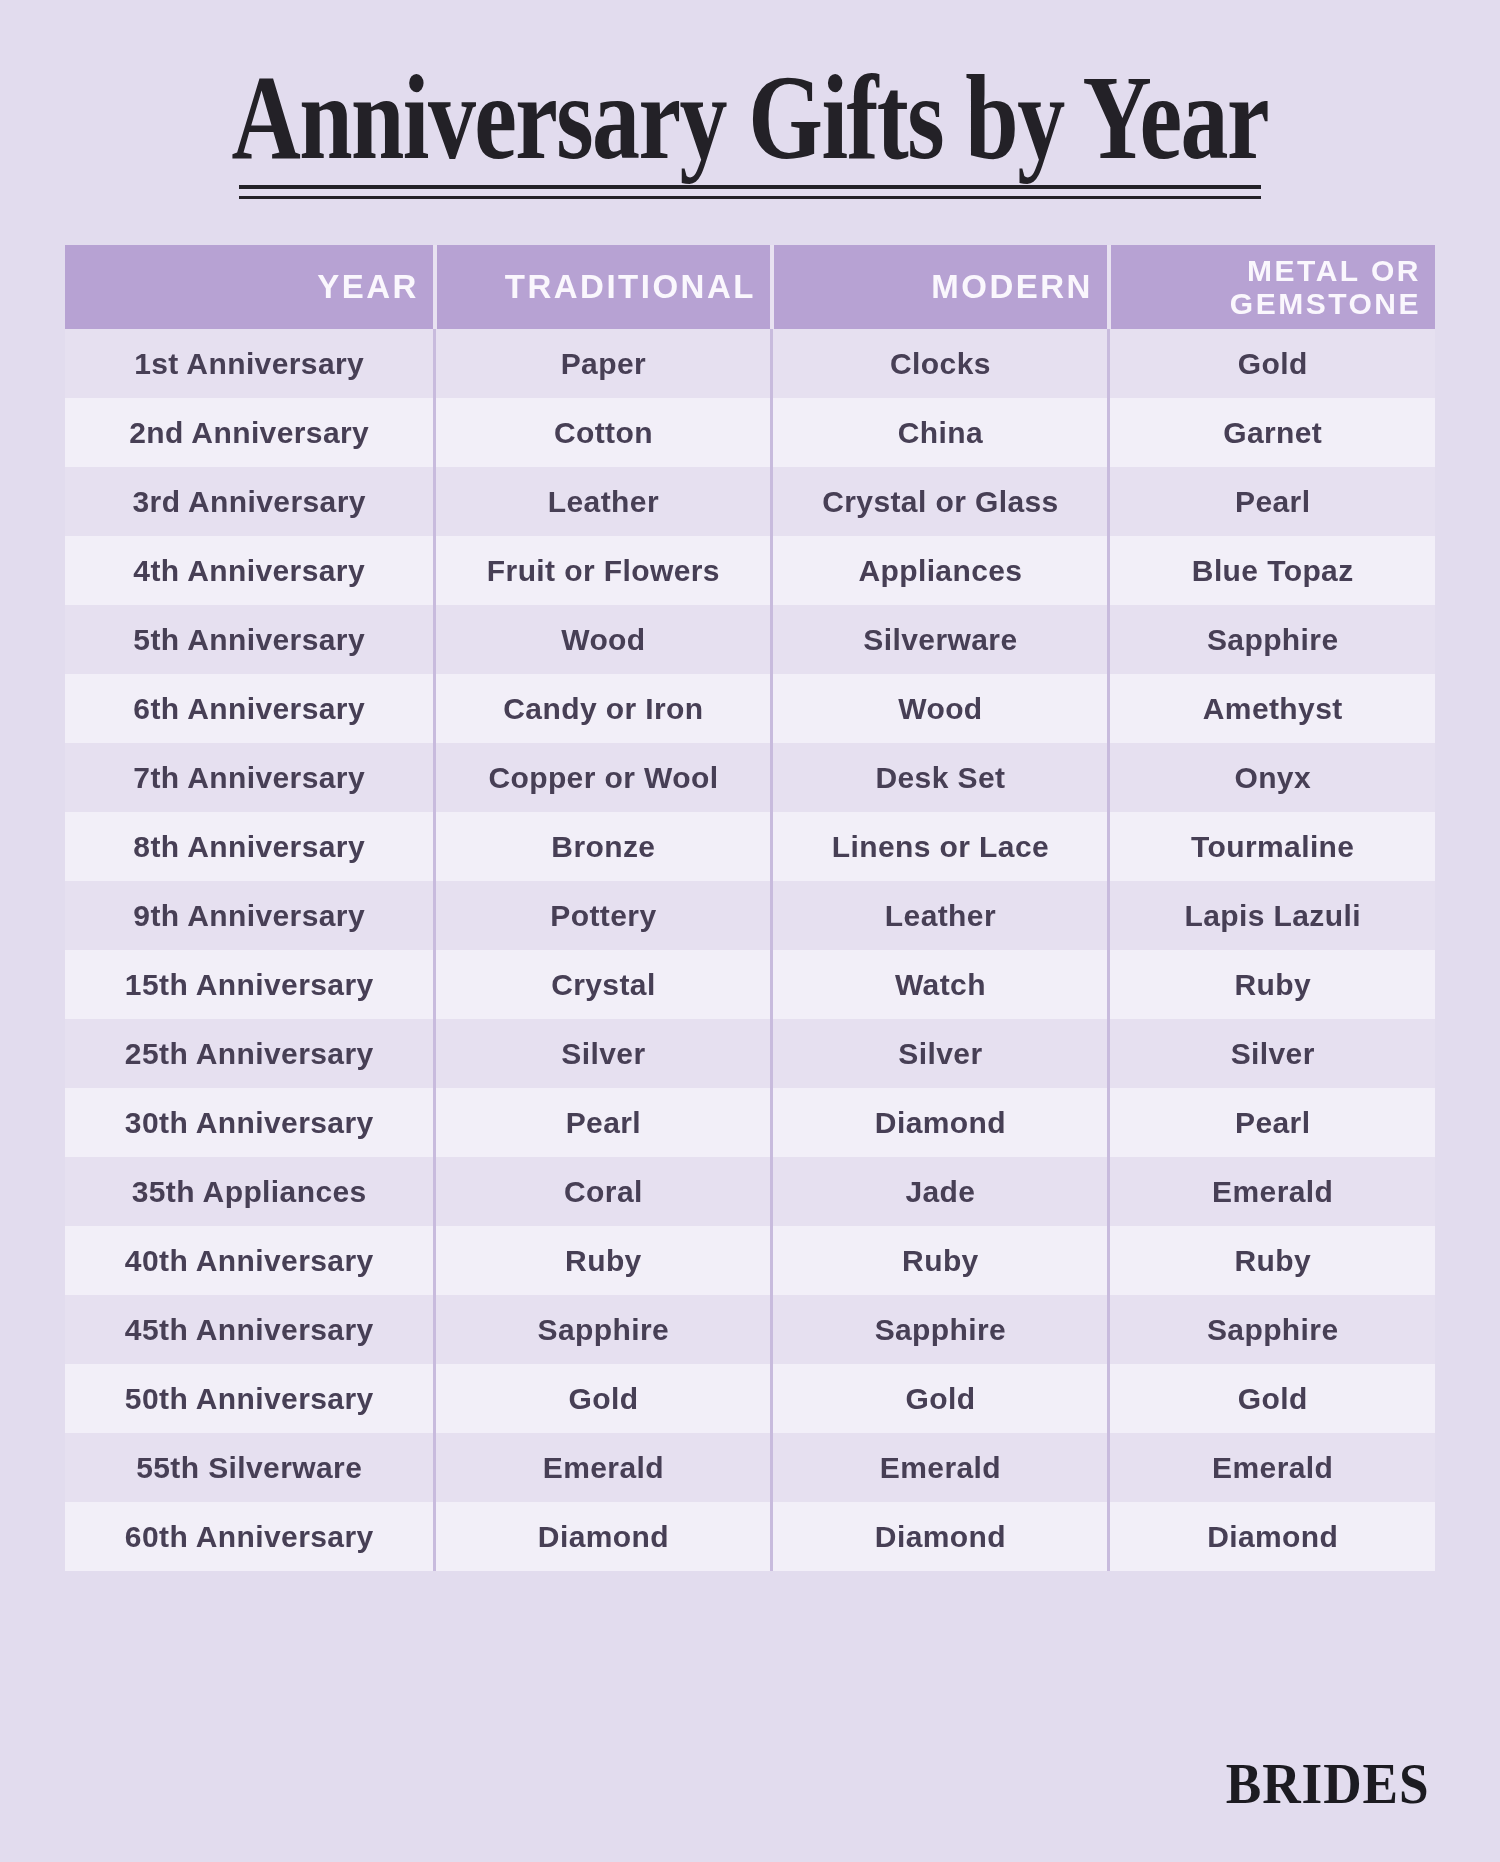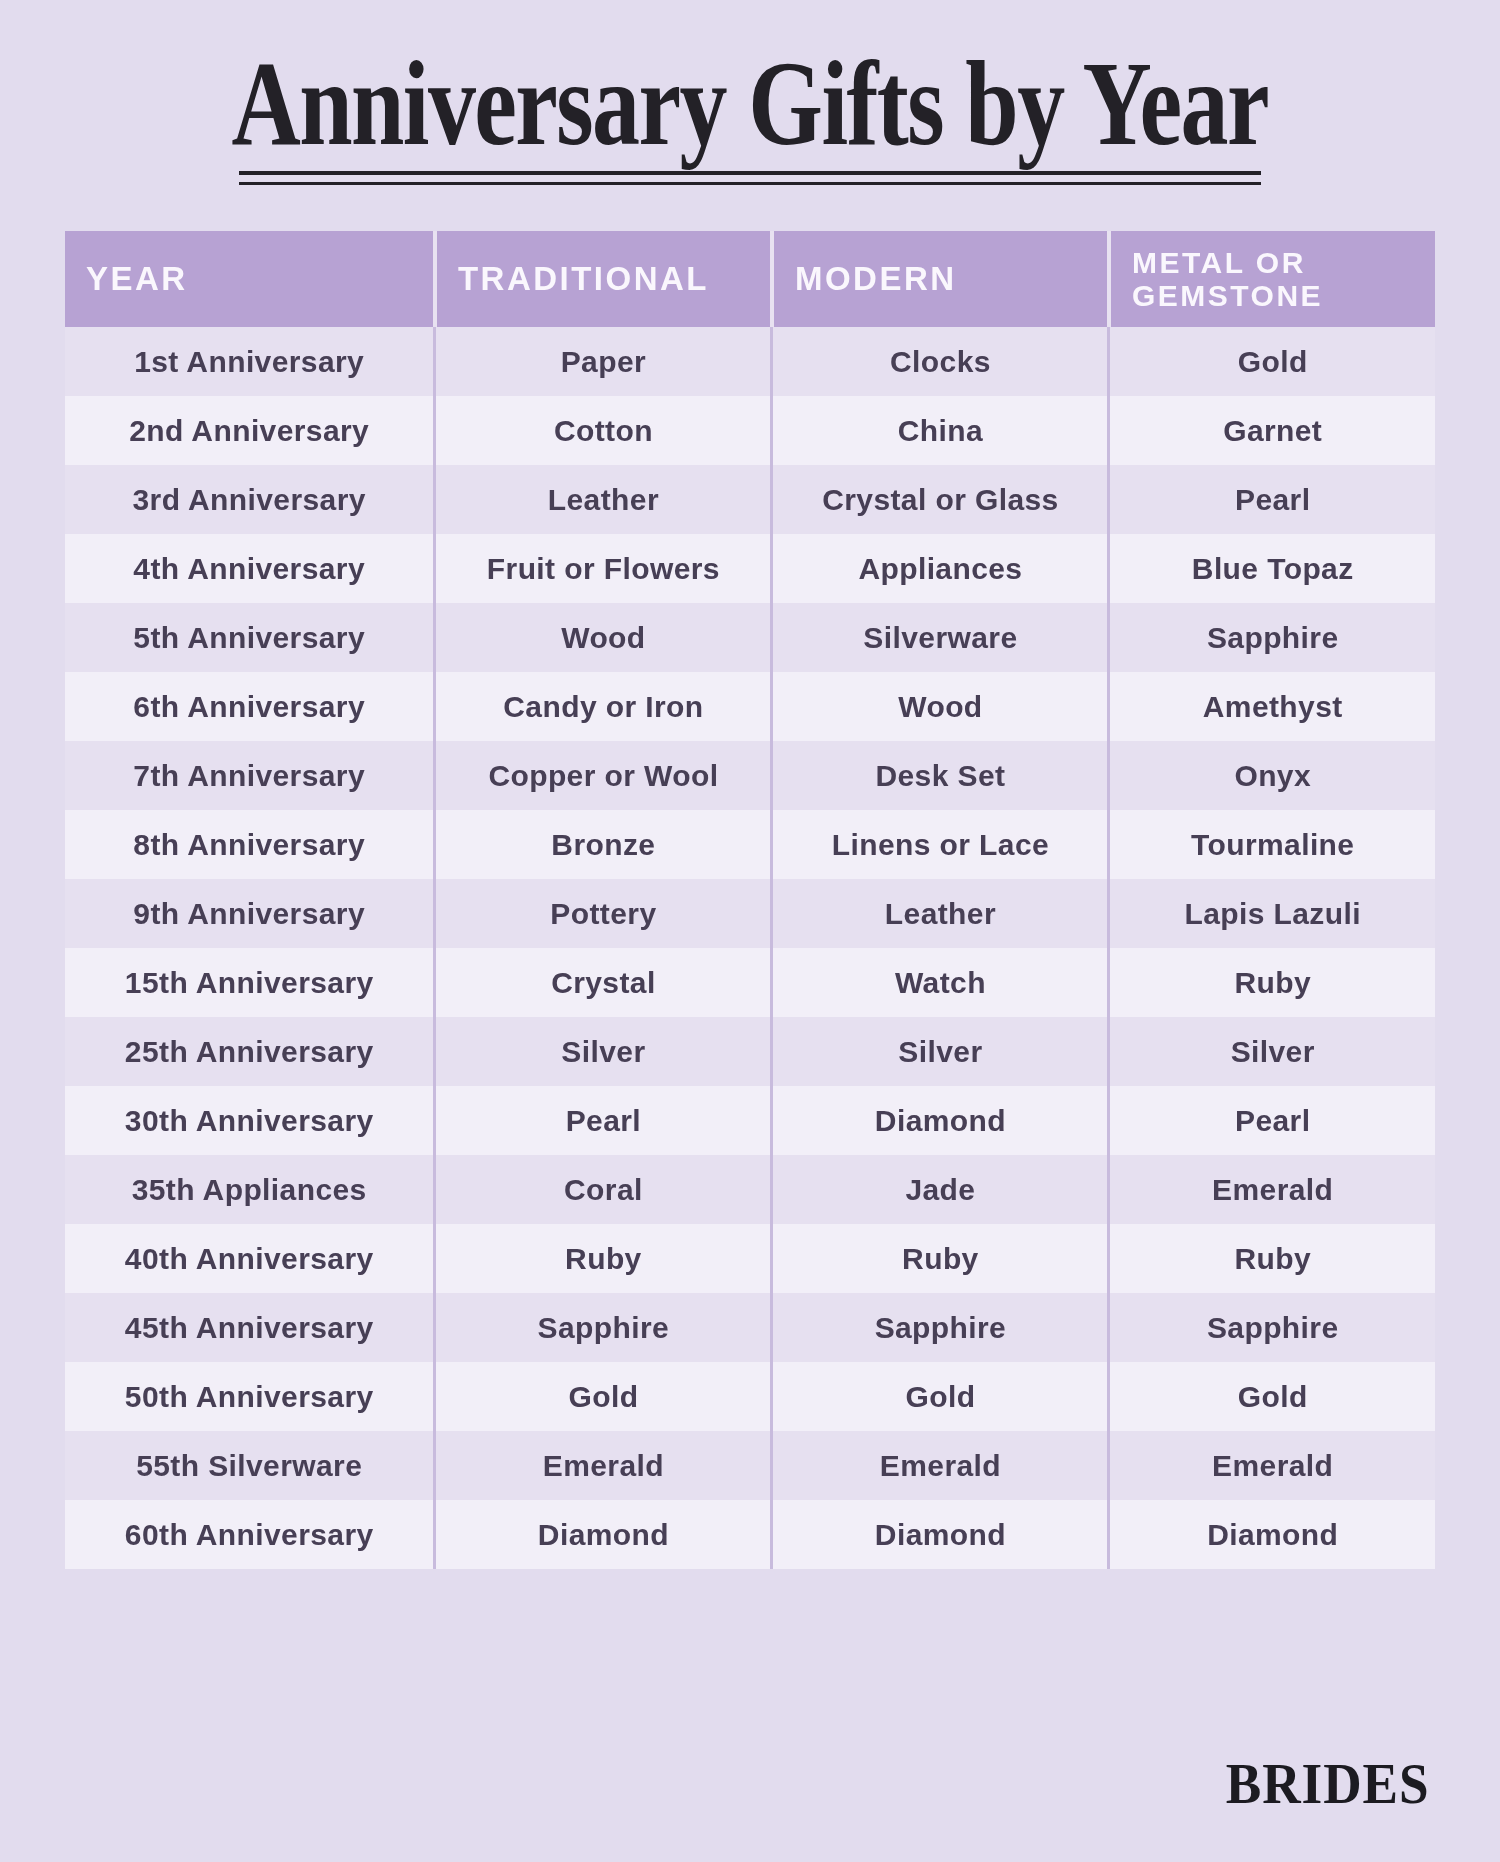--- a/index.html
+++ b/index.html
@@ -16,21 +16,21 @@
   html,body{margin:0;padding:0;}
   body{
     width:1500px;height:1862px;
     background:var(--page-bg);
     font-family:"Liberation Sans",sans-serif;
     position:relative;
     overflow:hidden;
   }
   .title-wrap{
     text-align:center;
-    padding-top:40px;
+    padding-top:54px;
   }
   .page-title{
     display:inline-block;
     margin:0;
     font-family:"Liberation Serif",serif;
     font-weight:700;
     font-size:120px;
     line-height:1.06;
     letter-spacing:-2px;
     color:var(--ink);
@@ -58,24 +58,24 @@
   col.col-traditional{width:24.6%;}
   col.col-modern{width:24.6%;}
   col.col-metal{width:23.8%;}
   th{
     background:var(--header-bg);
     color:var(--header-text);
     font-size:33px;
     font-weight:700;
     letter-spacing:2.5px;
     text-transform:uppercase;
-    height:96px;
+    height:84px;
     line-height:1.12;
-    padding:0 21px;
-    text-align:left;
+    padding:0 14px;
+    text-align:right;
   }
   th:last-child{font-size:30px;}
   th + th{border-left:4px solid var(--header-divider);}
   td{
     height:69px;
     text-align:center;
     font-size:30px;
     font-weight:700;
     color:var(--cell-text);
     letter-spacing:0.4px;

